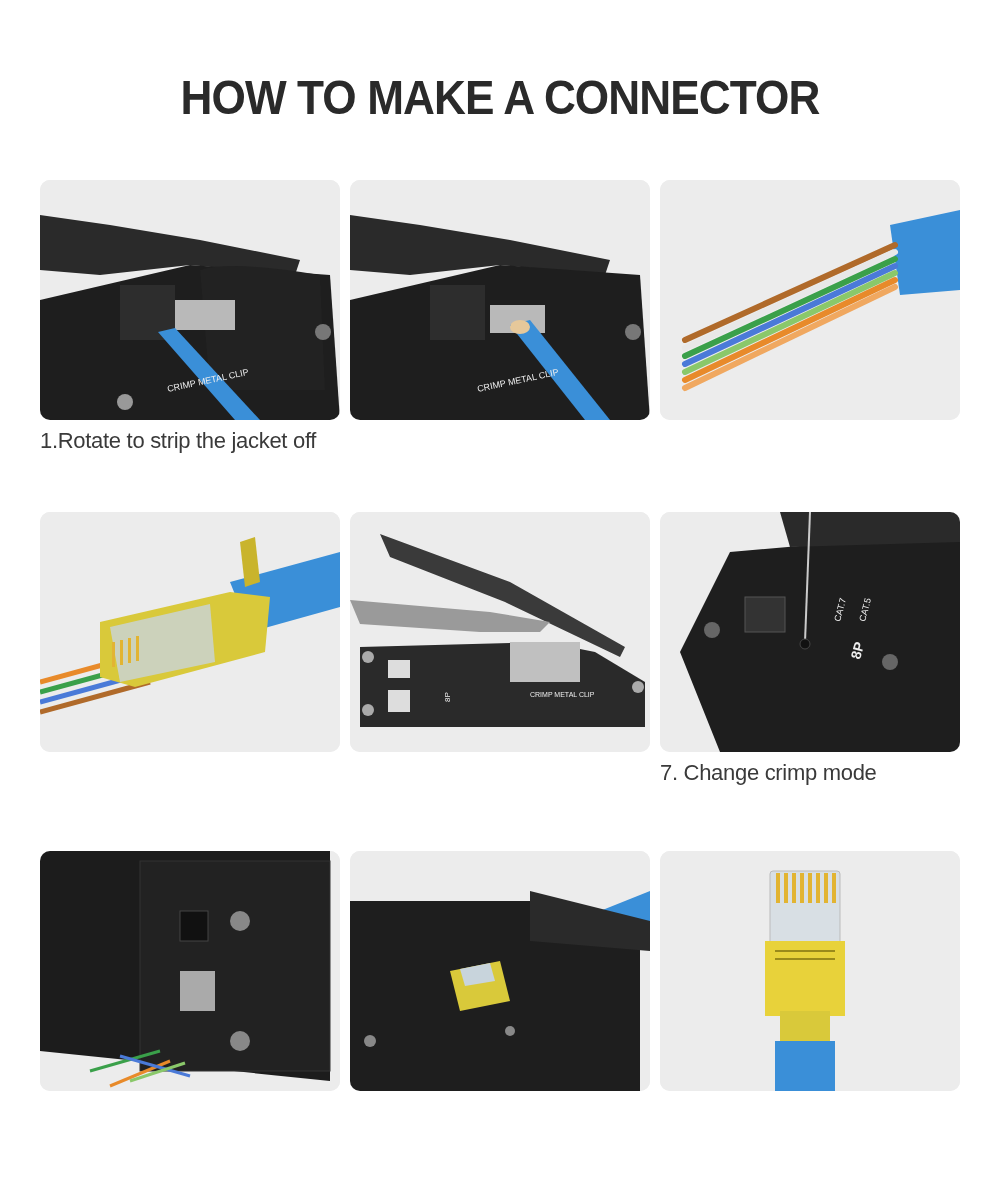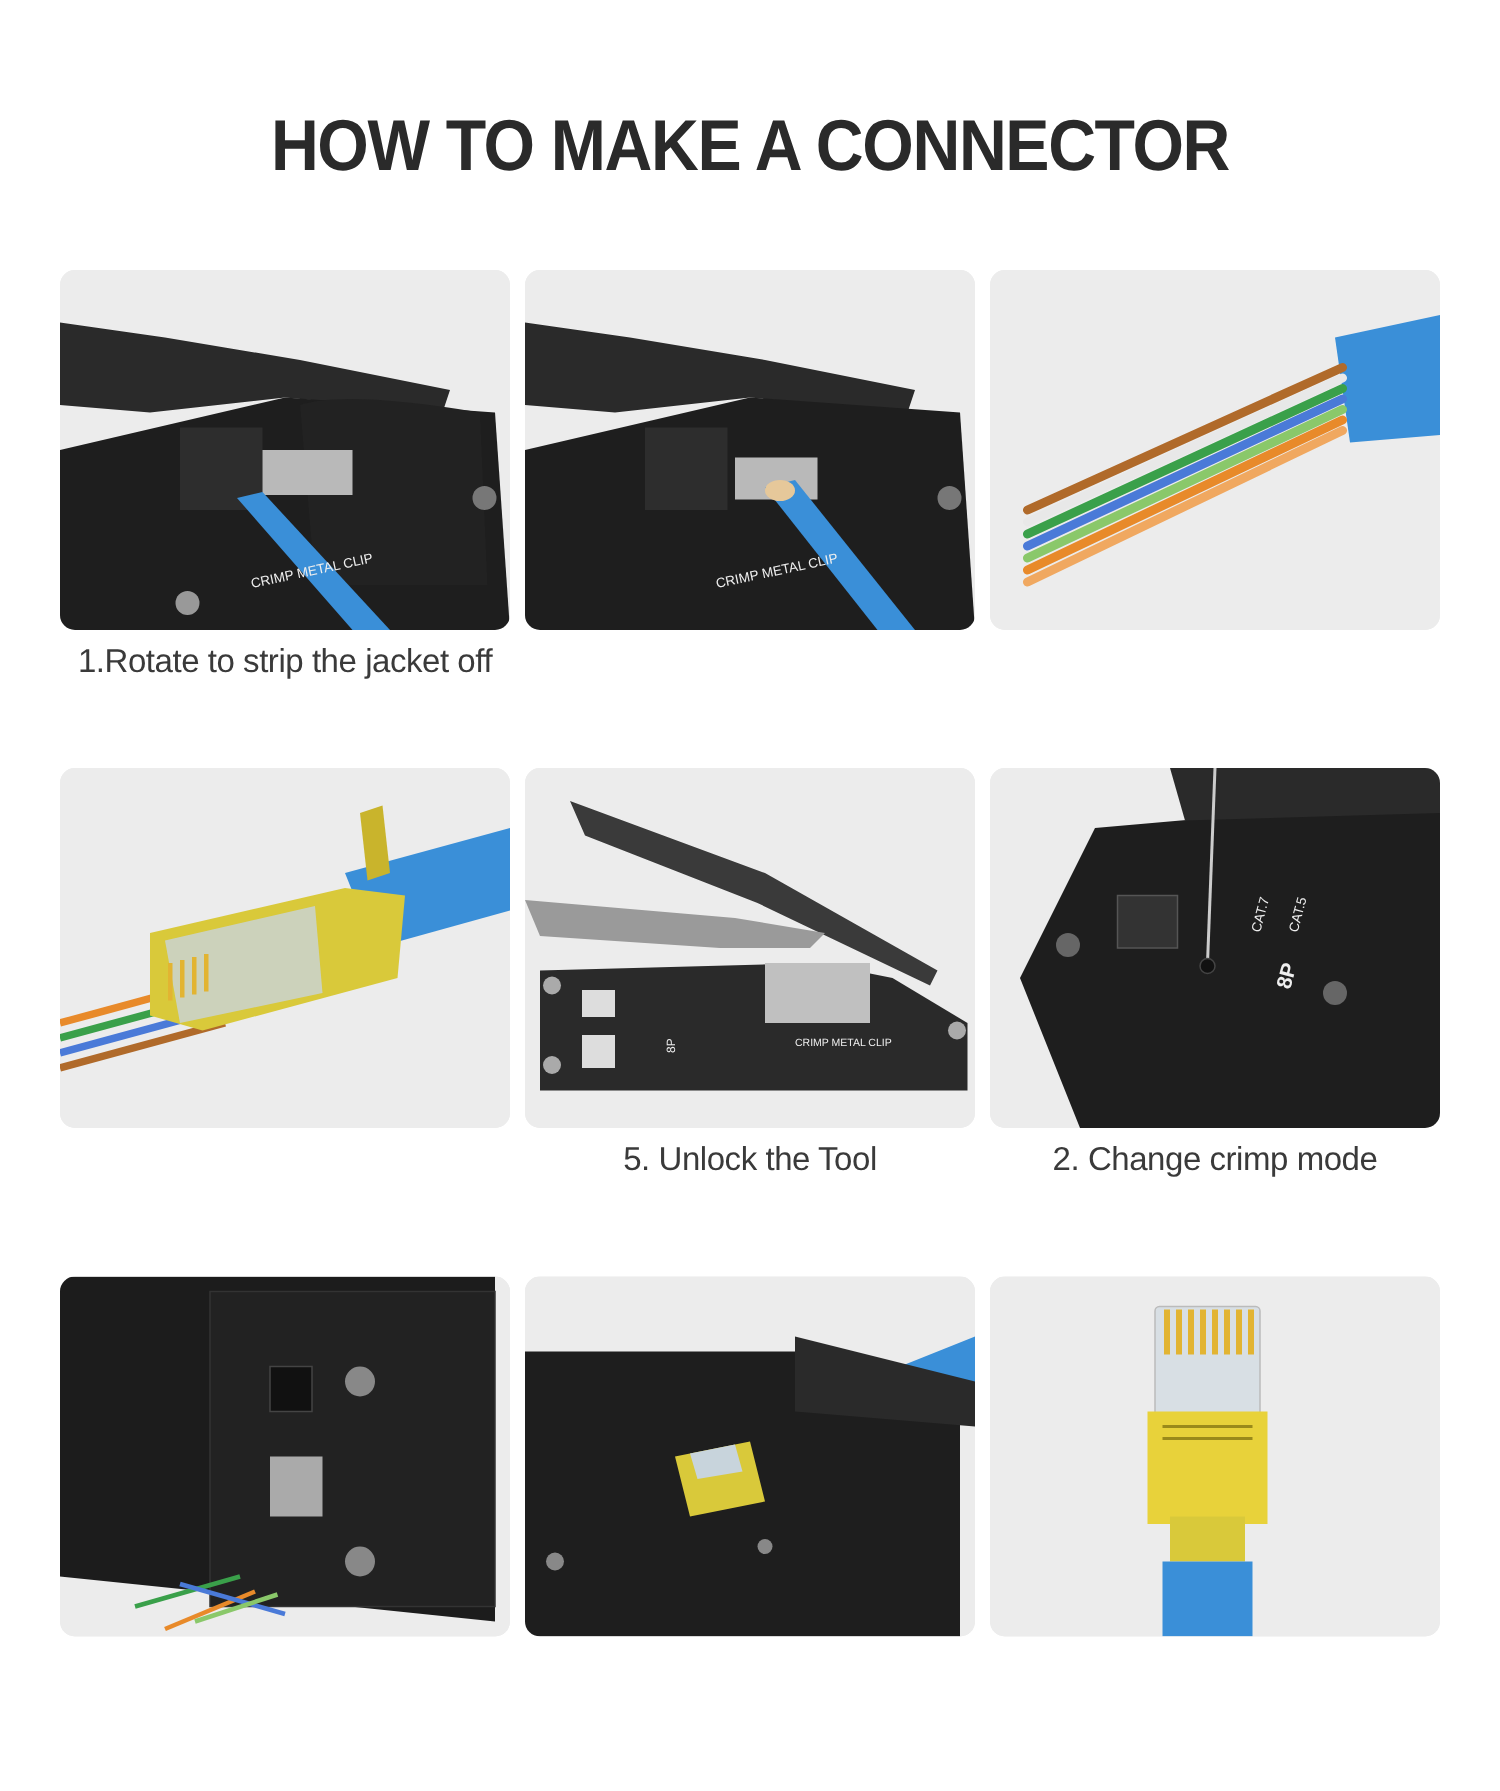--- a/index.html
+++ b/index.html
@@ -1,21 +1,21 @@
 <!DOCTYPE html>
 <html><head>
 <meta charset="utf-8">
 <style>
   html, body { margin:0; padding:0; background:#ffffff; }
   body { width:1000px; height:1194px; position:relative; overflow:hidden; font-family:"Liberation Sans", sans-serif; color:#2b2b2b; }
   .title { position:absolute; top:70px; left:0; width:1000px; text-align:center; font-family:"Liberation Sans", sans-serif; font-weight:700; font-size:48px; letter-spacing:-1px; color:#2a2a2a; margin:0; transform:scaleX(0.92); }
   .grid { position:absolute; left:40px; top:180px; width:920px; }
   .card { position:absolute; width:300px; }
   .photo { width:300px; height:240px; border-radius:10px; background:#ececec; position:relative; overflow:hidden; }
-  .caption { margin-top:8px; text-align:center; font-size:22px; line-height:26px; color:#3a3a3a; letter-spacing:-0.3px; }
+  .caption { margin-top:8px; font-size:22px; line-height:26px; color:#3a3a3a; letter-spacing:-0.3px; }
   svg { display:block; }
 </style>
 </head>
 <body>
 
 <h1 class="title">HOW TO MAKE A CONNECTOR</h1>
 
 <div class="grid">
 
   <div class="card" style="left:0;top:0">
@@ -104,40 +104,39 @@
         <rect x="160" y="130" width="70" height="40" fill="#c0c0c0"></rect>
         <circle cx="18" cy="145" r="6" fill="#aaa"></circle>
         <circle cx="18" cy="198" r="6" fill="#aaa"></circle>
         <circle cx="288" cy="175" r="6" fill="#aaa"></circle>
         <rect x="38" y="148" width="22" height="18" fill="#ddd"></rect>
         <rect x="38" y="178" width="22" height="22" fill="#ddd"></rect>
         <text x="180" y="185" fill="#eee" font-size="7" font-family="Liberation Sans, sans-serif">CRIMP METAL CLIP</text>
         <text x="100" y="190" fill="#eee" font-size="8" font-family="Liberation Sans, sans-serif" transform="rotate(-90 100 190)">8P</text>
       </svg>
     </div>
-    <div class="caption">5. Unlock the Tool</div>
   </div>
 
   <div class="card" style="left:620px;top:332px">
     <div class="photo">
       <svg width="300" height="240" viewBox="0 0 300 240">
         <rect width="300" height="240" fill="#ececec"></rect>
         <path d="M70 40 L300 20 L300 240 L60 240 L20 140Z" fill="#1e1e1e"></path>
         <path d="M120 0 L300 0 L300 30 L130 35Z" fill="#2a2a2a"></path>
         <rect x="85" y="85" width="40" height="35" fill="#333" stroke="#555"></rect>
         <circle cx="52" cy="118" r="8" fill="#666"></circle>
         <circle cx="230" cy="150" r="8" fill="#666"></circle>
         <line x1="150" y1="0" x2="145" y2="130" stroke="#ccc" stroke-width="2"></line>
         <circle cx="145" cy="132" r="5" fill="#111" stroke="#444"></circle>
         <text x="200" y="148" fill="#eee" font-size="14" font-weight="700" font-family="Liberation Sans, sans-serif" transform="rotate(-75 200 148)">8P</text>
         <text x="180" y="110" fill="#eee" font-size="9" font-family="Liberation Sans, sans-serif" transform="rotate(-75 180 110)">CAT.7</text>
         <text x="205" y="110" fill="#eee" font-size="9" font-family="Liberation Sans, sans-serif" transform="rotate(-75 205 110)">CAT.5</text>
       </svg>
     </div>
-    <div class="caption">2. Change crimp mode</div>
+    <div class="caption">7. Change crimp mode</div>
   </div>
 
   <div class="card" style="left:0;top:671px">
     <div class="photo">
       <svg width="300" height="240" viewBox="0 0 300 240">
         <rect width="300" height="240" fill="#ececec"></rect>
         <path d="M0 0 L290 0 L290 230 L0 200Z" fill="#1c1c1c"></path>
         <rect x="100" y="10" width="190" height="210" fill="#222" stroke="#333"></rect>
         <rect x="140" y="60" width="28" height="30" fill="#111" stroke="#444"></rect>
         <rect x="140" y="120" width="35" height="40" fill="#aaa"></rect>

